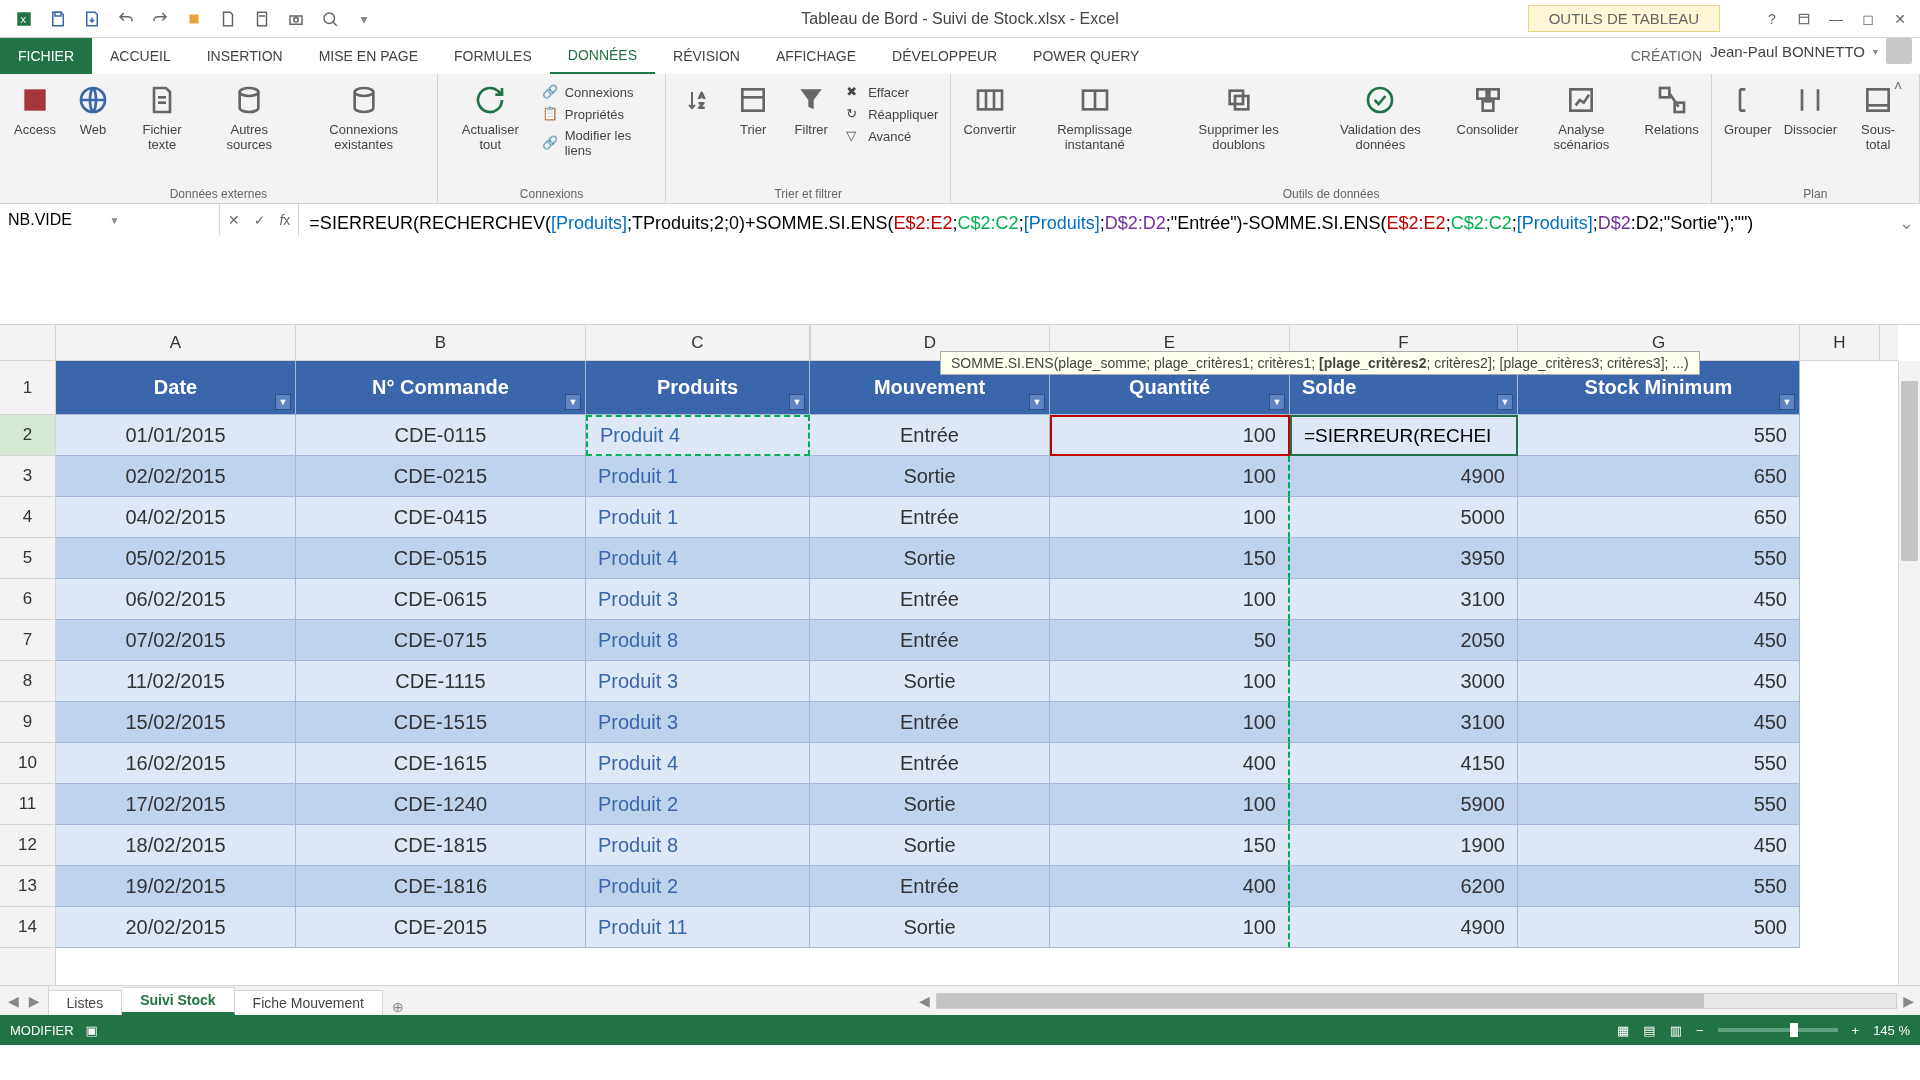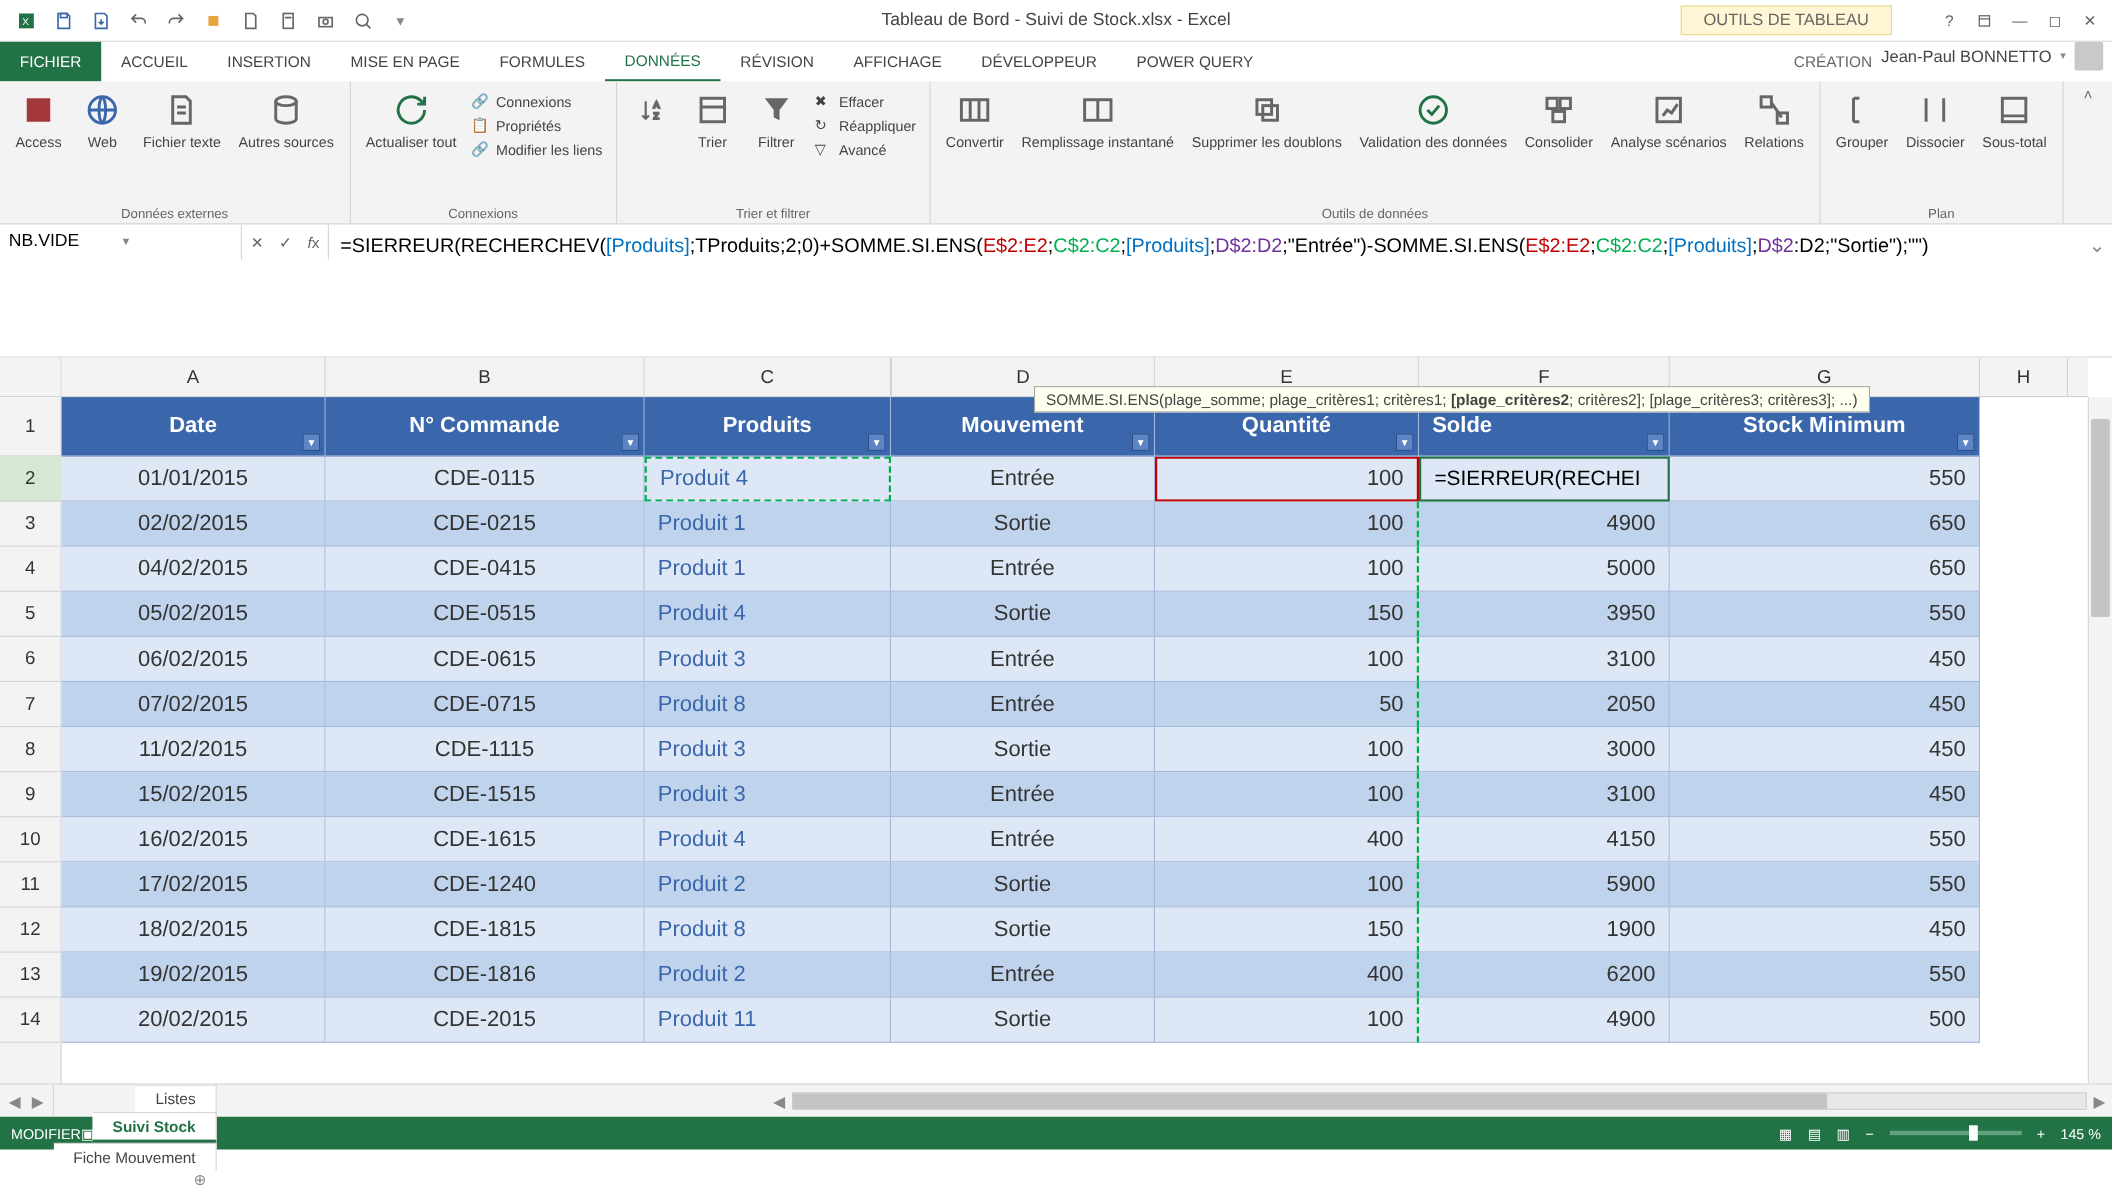--- a/index.html
+++ b/index.html
@@ -80,21 +80,21 @@
 .cell.edit { background: #dde7f5 !important; color: #000; justify-content: flex-start; font-size: 19px; position: relative; border: 2px solid #217346; }
 .cell.e2 { border: 2px solid #c00000 !important; }
 .cell.c2 { border: 2px dashed #00b050 !important; }
 
 .vscroll { position: absolute; right: 0; top: 36px; width: 22px; bottom: 0; background: #f3f3f3; border-left: 1px solid #d4d4d4; }
 .vscroll .thumb { position: absolute; left: 2px; right: 2px; top: 20px; height: 180px; background: #c4c4c4; border-radius: 2px; }
 
 
 .sheetbar { height: 30px; background: #f3f3f3; border-top: 1px solid #d4d4d4; display: flex; align-items: stretch; position: relative; }
 .sheet-nav { display: flex; align-items: center; padding: 0 8px; gap: 10px; color: #888; }
-.sheet-tabs { display: flex; align-items: flex-end; border-left: 1px solid #d4d4d4; flex-direction: column; }
+.sheet-tabs { display: flex; align-items: flex-end; border-left: 1px solid #d4d4d4; }
 .stab { padding: 4px 18px; border-right: 1px solid #d4d4d4; border-top: 1px solid #d4d4d4; background: #fff; font-size: 14px; color: #444; cursor: pointer; }
 .stab.active { border-bottom: 3px solid #217346; font-weight: 600; color: #217346; }
 .add-sheet { width: 30px; display: flex; align-items: center; justify-content: center; color: #888; cursor: pointer; }
 .hscroll-sh { flex: 1; display: flex; align-items: center; padding: 0 6px; margin-left: 500px; }
 .hscroll-sh .track { flex: 1; height: 16px; background: #e8e8e8; border: 1px solid #ccc; position: relative; }
 .hscroll-sh .track .th { position: absolute; left: 0; width: 80%; top: 0; bottom: 0; background: #c4c4c4; }
 
 
 .statusbar { height: 30px; background: #217346; color: #fff; display: flex; align-items: center; justify-content: space-between; padding: 0 10px; font-size: 13px; }
 .statusbar .right { display: flex; align-items: center; gap: 14px; }
@@ -231,20 +231,29 @@
         </div>
       <div class="rbtn">
           <div class="ricon">
             <svg width="32" height="32" viewBox="0 0 24 24" fill="none" stroke="#666" stroke-width="2">
               <ellipse cx="12" cy="6" rx="7" ry="3"></ellipse>
               <path d="M5 6v12c0 1.7 3.1 3 7 3s7-1.3 7-3V6"></path>
             </svg>
           </div>
           <span>Autres sources</span>
         </div>
+      <div class="rbtn">
+          <div class="ricon">
+            <svg width="32" height="32" viewBox="0 0 24 24" fill="none" stroke="#666" stroke-width="2">
+              <ellipse cx="12" cy="6" rx="7" ry="3"></ellipse>
+              <path d="M5 6v12c0 1.7 3.1 3 7 3s7-1.3 7-3V6"></path>
+            </svg>
+          </div>
+          <span>Connexions existantes</span>
+        </div>
     </div>
     <div class="group-label">Données externes</div>
   </div>
   <div class="ribbon-group">
     <div class="btns">
       <div class="rbtn">
           <div class="ricon">
             <svg width="32" height="32" viewBox="0 0 24 24" fill="none" stroke="#217346" stroke-width="2">
               <path d="M21 12a9 9 0 11-3-6.7L21 8M21 3v5h-5"></path>
             </svg>
@@ -640,21 +649,21 @@
   <div class="hscroll-sh">
     <span style="color:#888;margin-right:6px">◀</span>
     <div class="track">
         <div class="th"></div>
       </div>
     <span style="color:#888;margin-left:6px">▶</span>
   </div>
 </div>
 
 <div class="statusbar">
-  <div style="display:flex;align-items:flex-start;">
+  <div style="display:flex;align-items:flex-start;gap:12px">
     <span>MODIFIER</span>
     <span>▣</span>
   </div>
   <div class="right">
     <span>▦</span>
     <span>▤</span>
     <span>▥</span>
     <span>−</span>
     <div class="zoom-slider">
         <div class="zh"></div>

